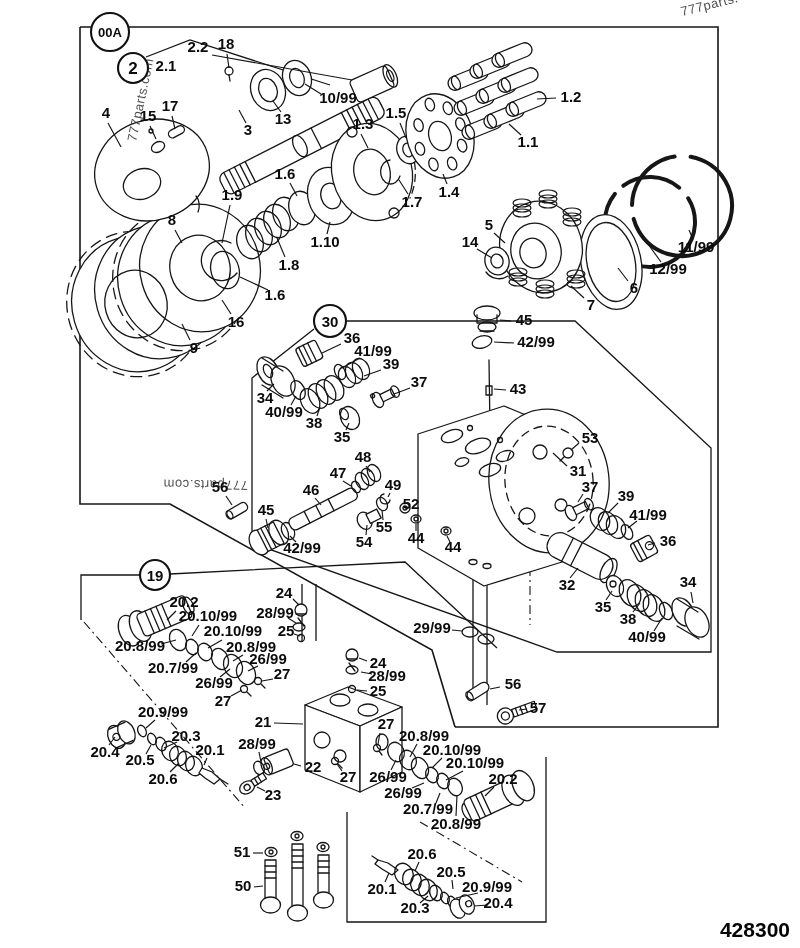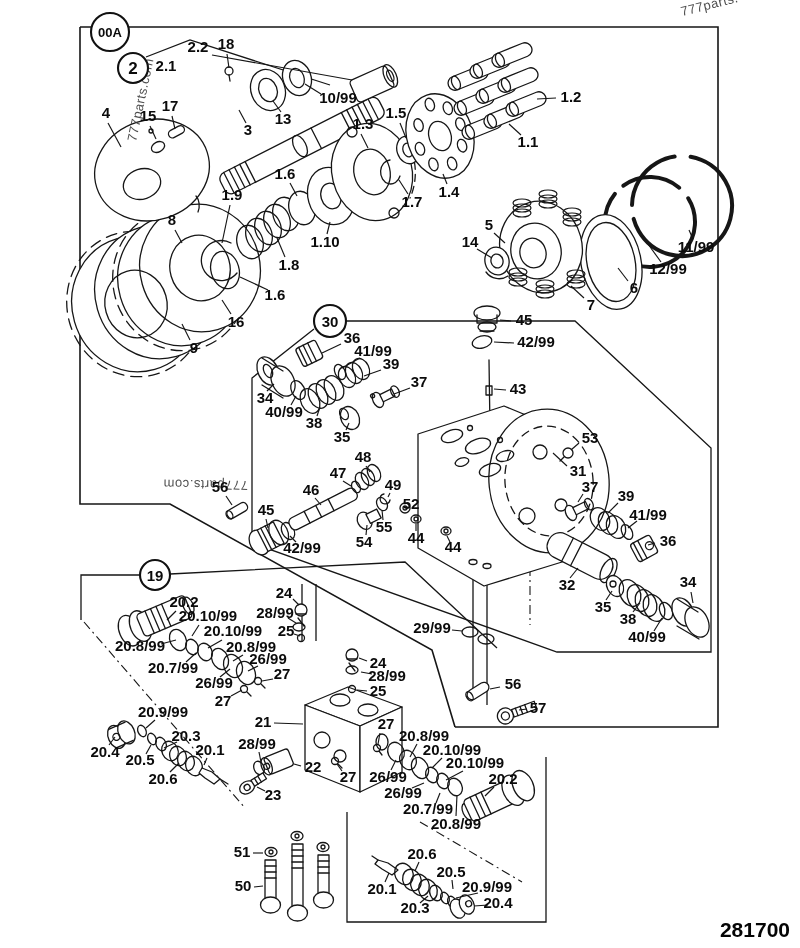--- a/index.html
+++ b/index.html
@@ -914,14 +914,14 @@
           <circle cx="330" cy="321" r="16" class="co"></circle>
           <text x="330" y="321" class="cot" font-size="15">30</text>
         </g>
         <g>
           <circle cx="155" cy="575" r="15" class="co"></circle>
           <text x="155" y="575" class="cot" font-size="15">19</text>
         </g>
       </g>
 </svg>
 
-<div class="pn">281700</div>
+<div class="pn">428300</div>
 </div>
 
 </body></html>

